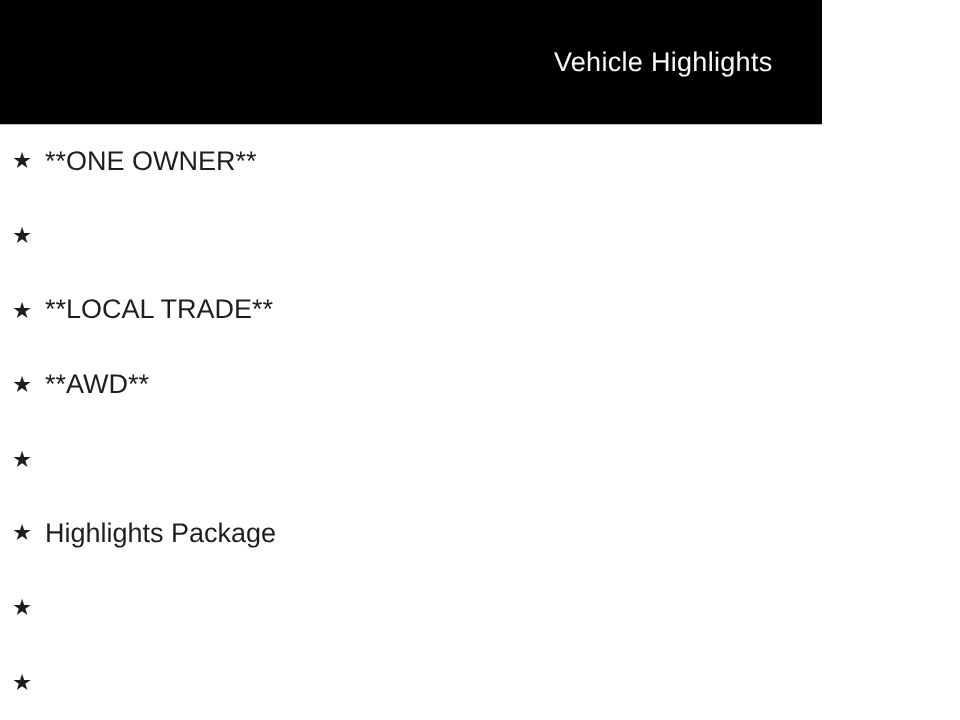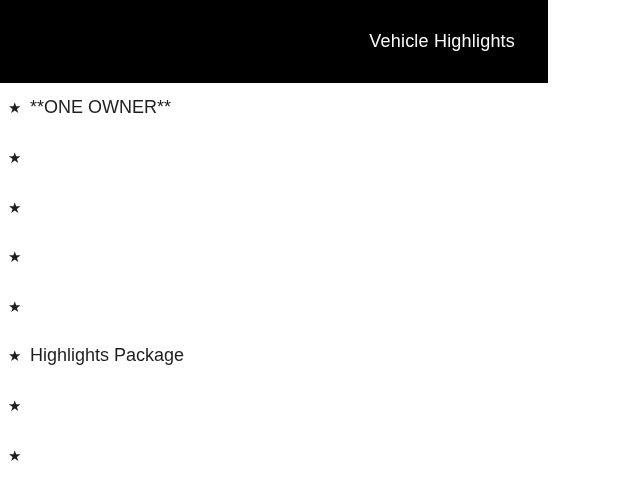--- a/index.html
+++ b/index.html
@@ -77,23 +77,25 @@
   <ul class="highlight-list">
     <li class="highlight-item">
       <span class="star-icon">★</span>
       <span class="item-text">**ONE OWNER**</span>
     </li>
     <li class="highlight-item">
       <span class="star-icon">★</span>
     </li>
     <li class="highlight-item">
       <span class="star-icon">★</span>
+      <span class="item-text">**LOCAL TRADE**</span>
     </li>
     <li class="highlight-item">
       <span class="star-icon">★</span>
+      <span class="item-text">**AWD**</span>
     </li>
     <li class="highlight-item">
       <span class="star-icon">★</span>
     </li>
     <li class="highlight-item">
       <span class="star-icon">★</span>
       <span class="item-text">Highlights Package</span>
     </li>
     <li class="highlight-item">
       <span class="star-icon">★</span>

